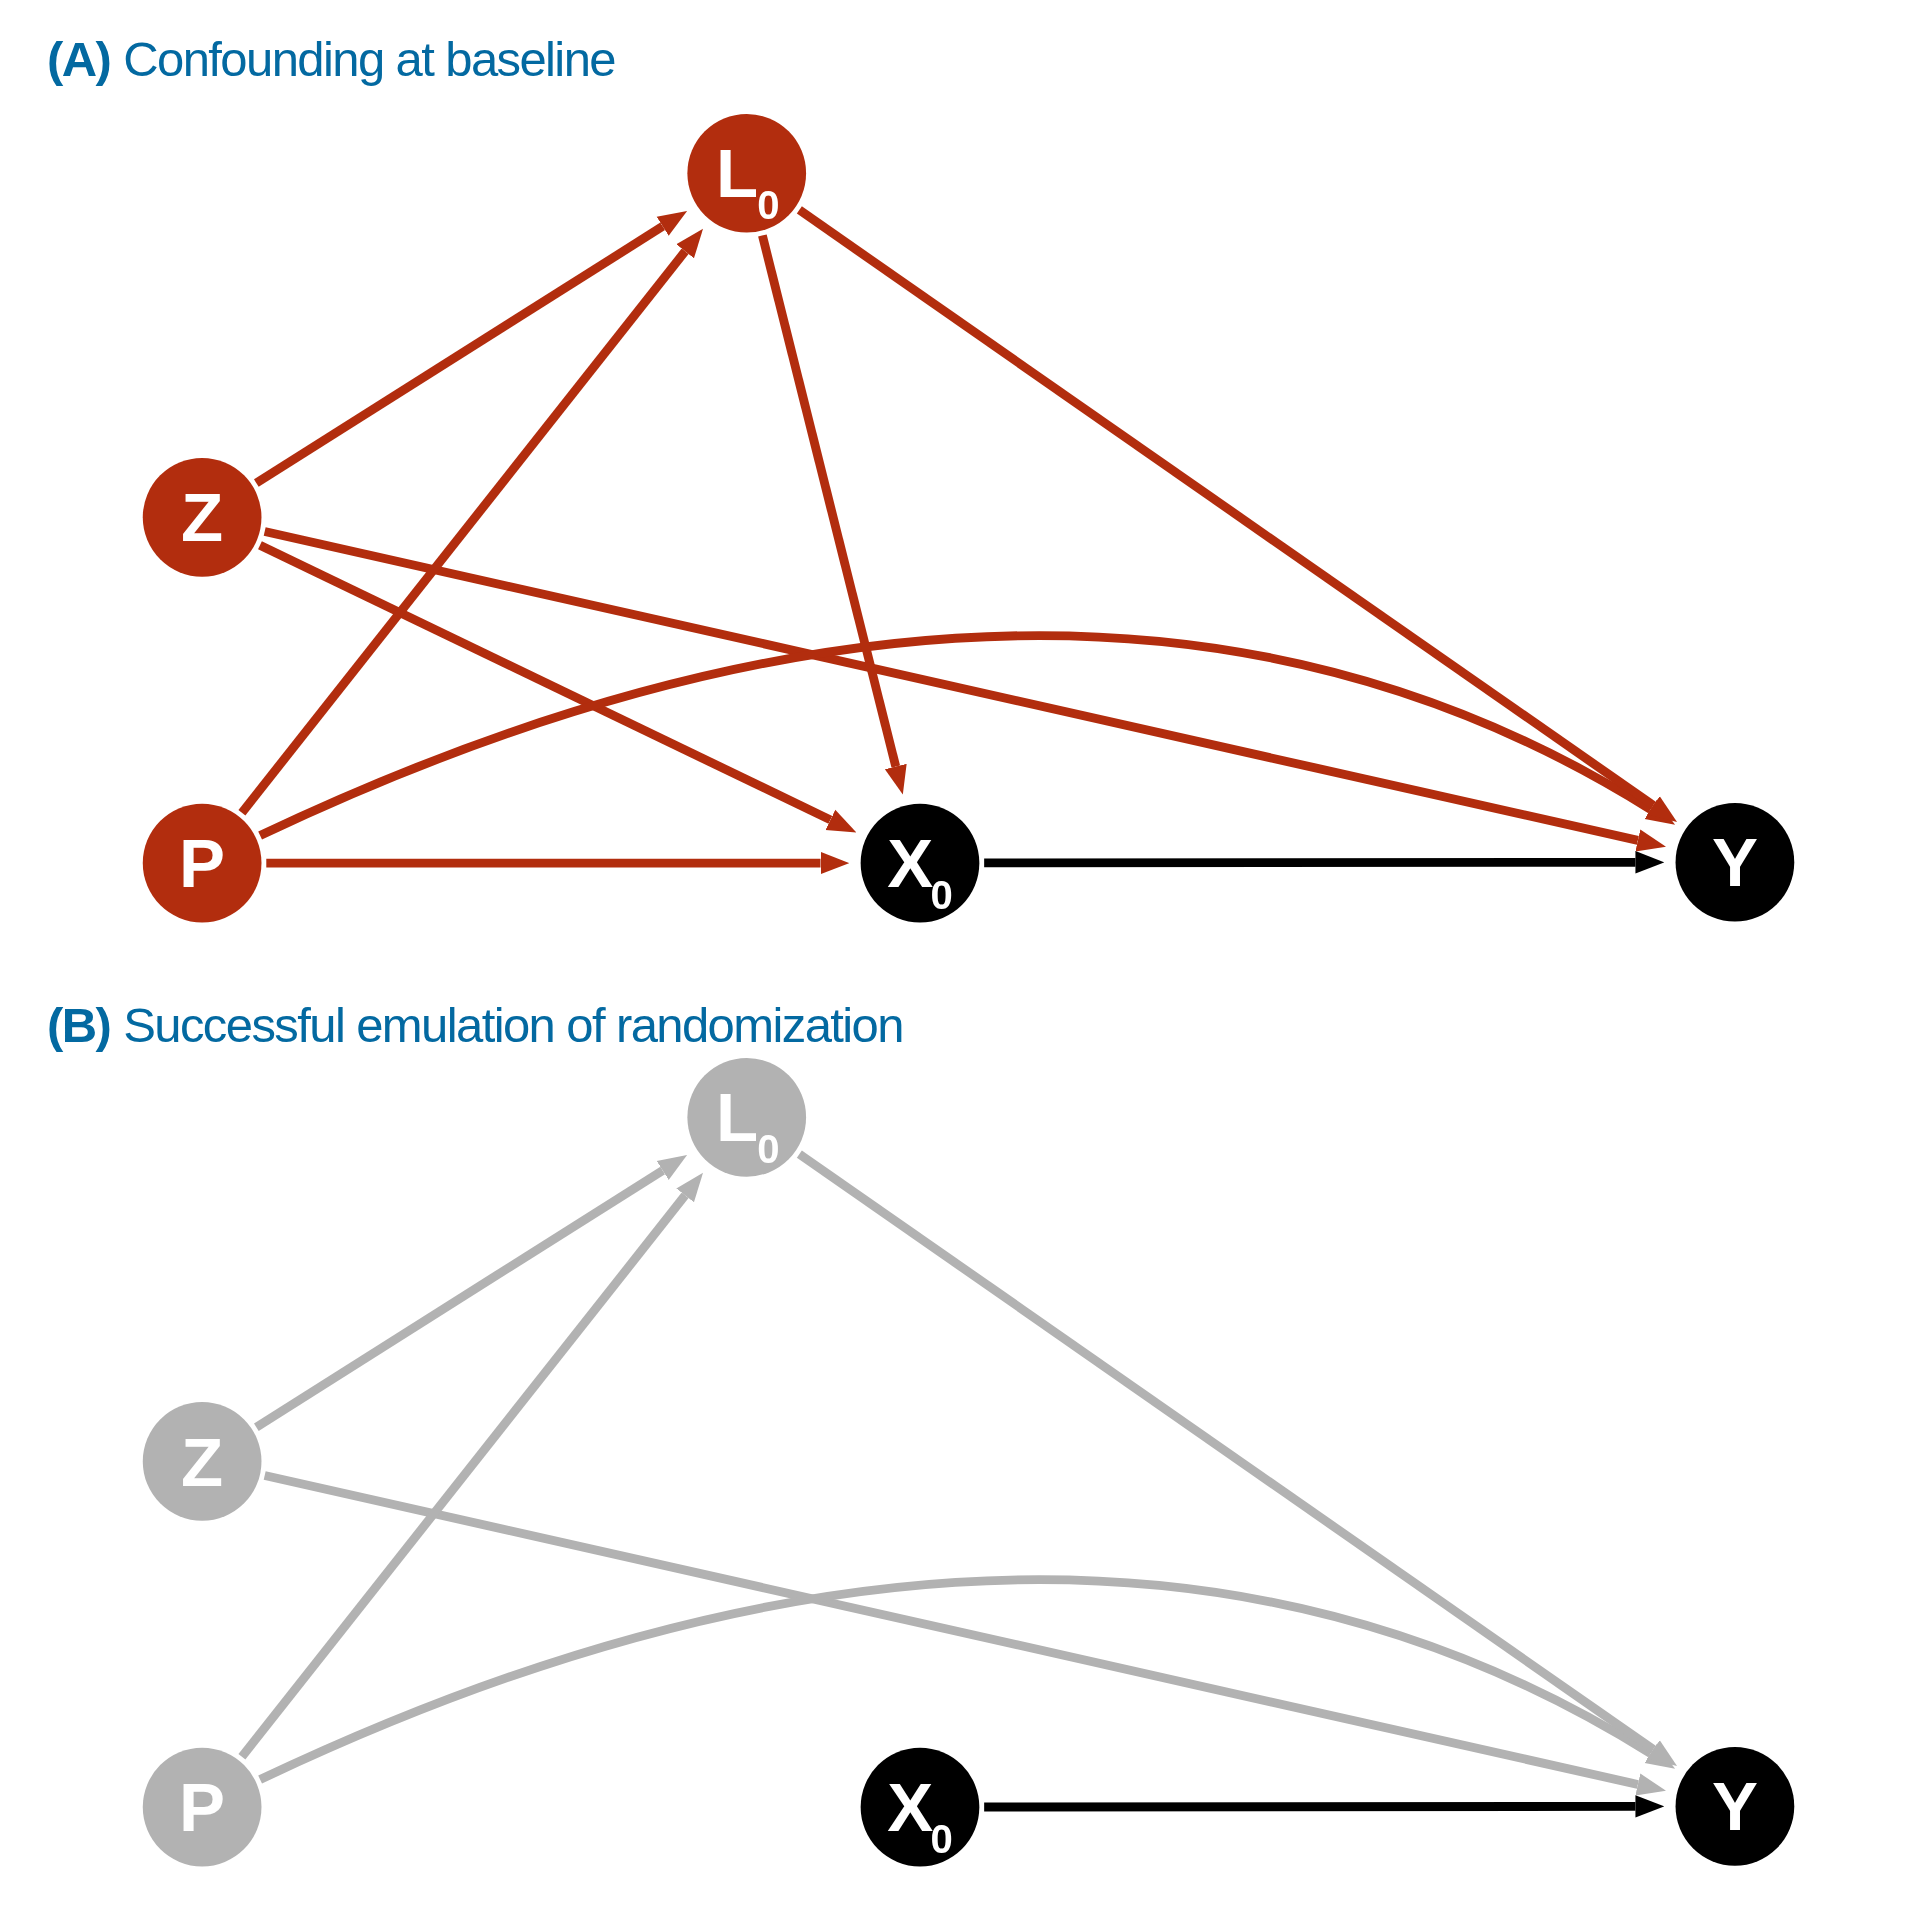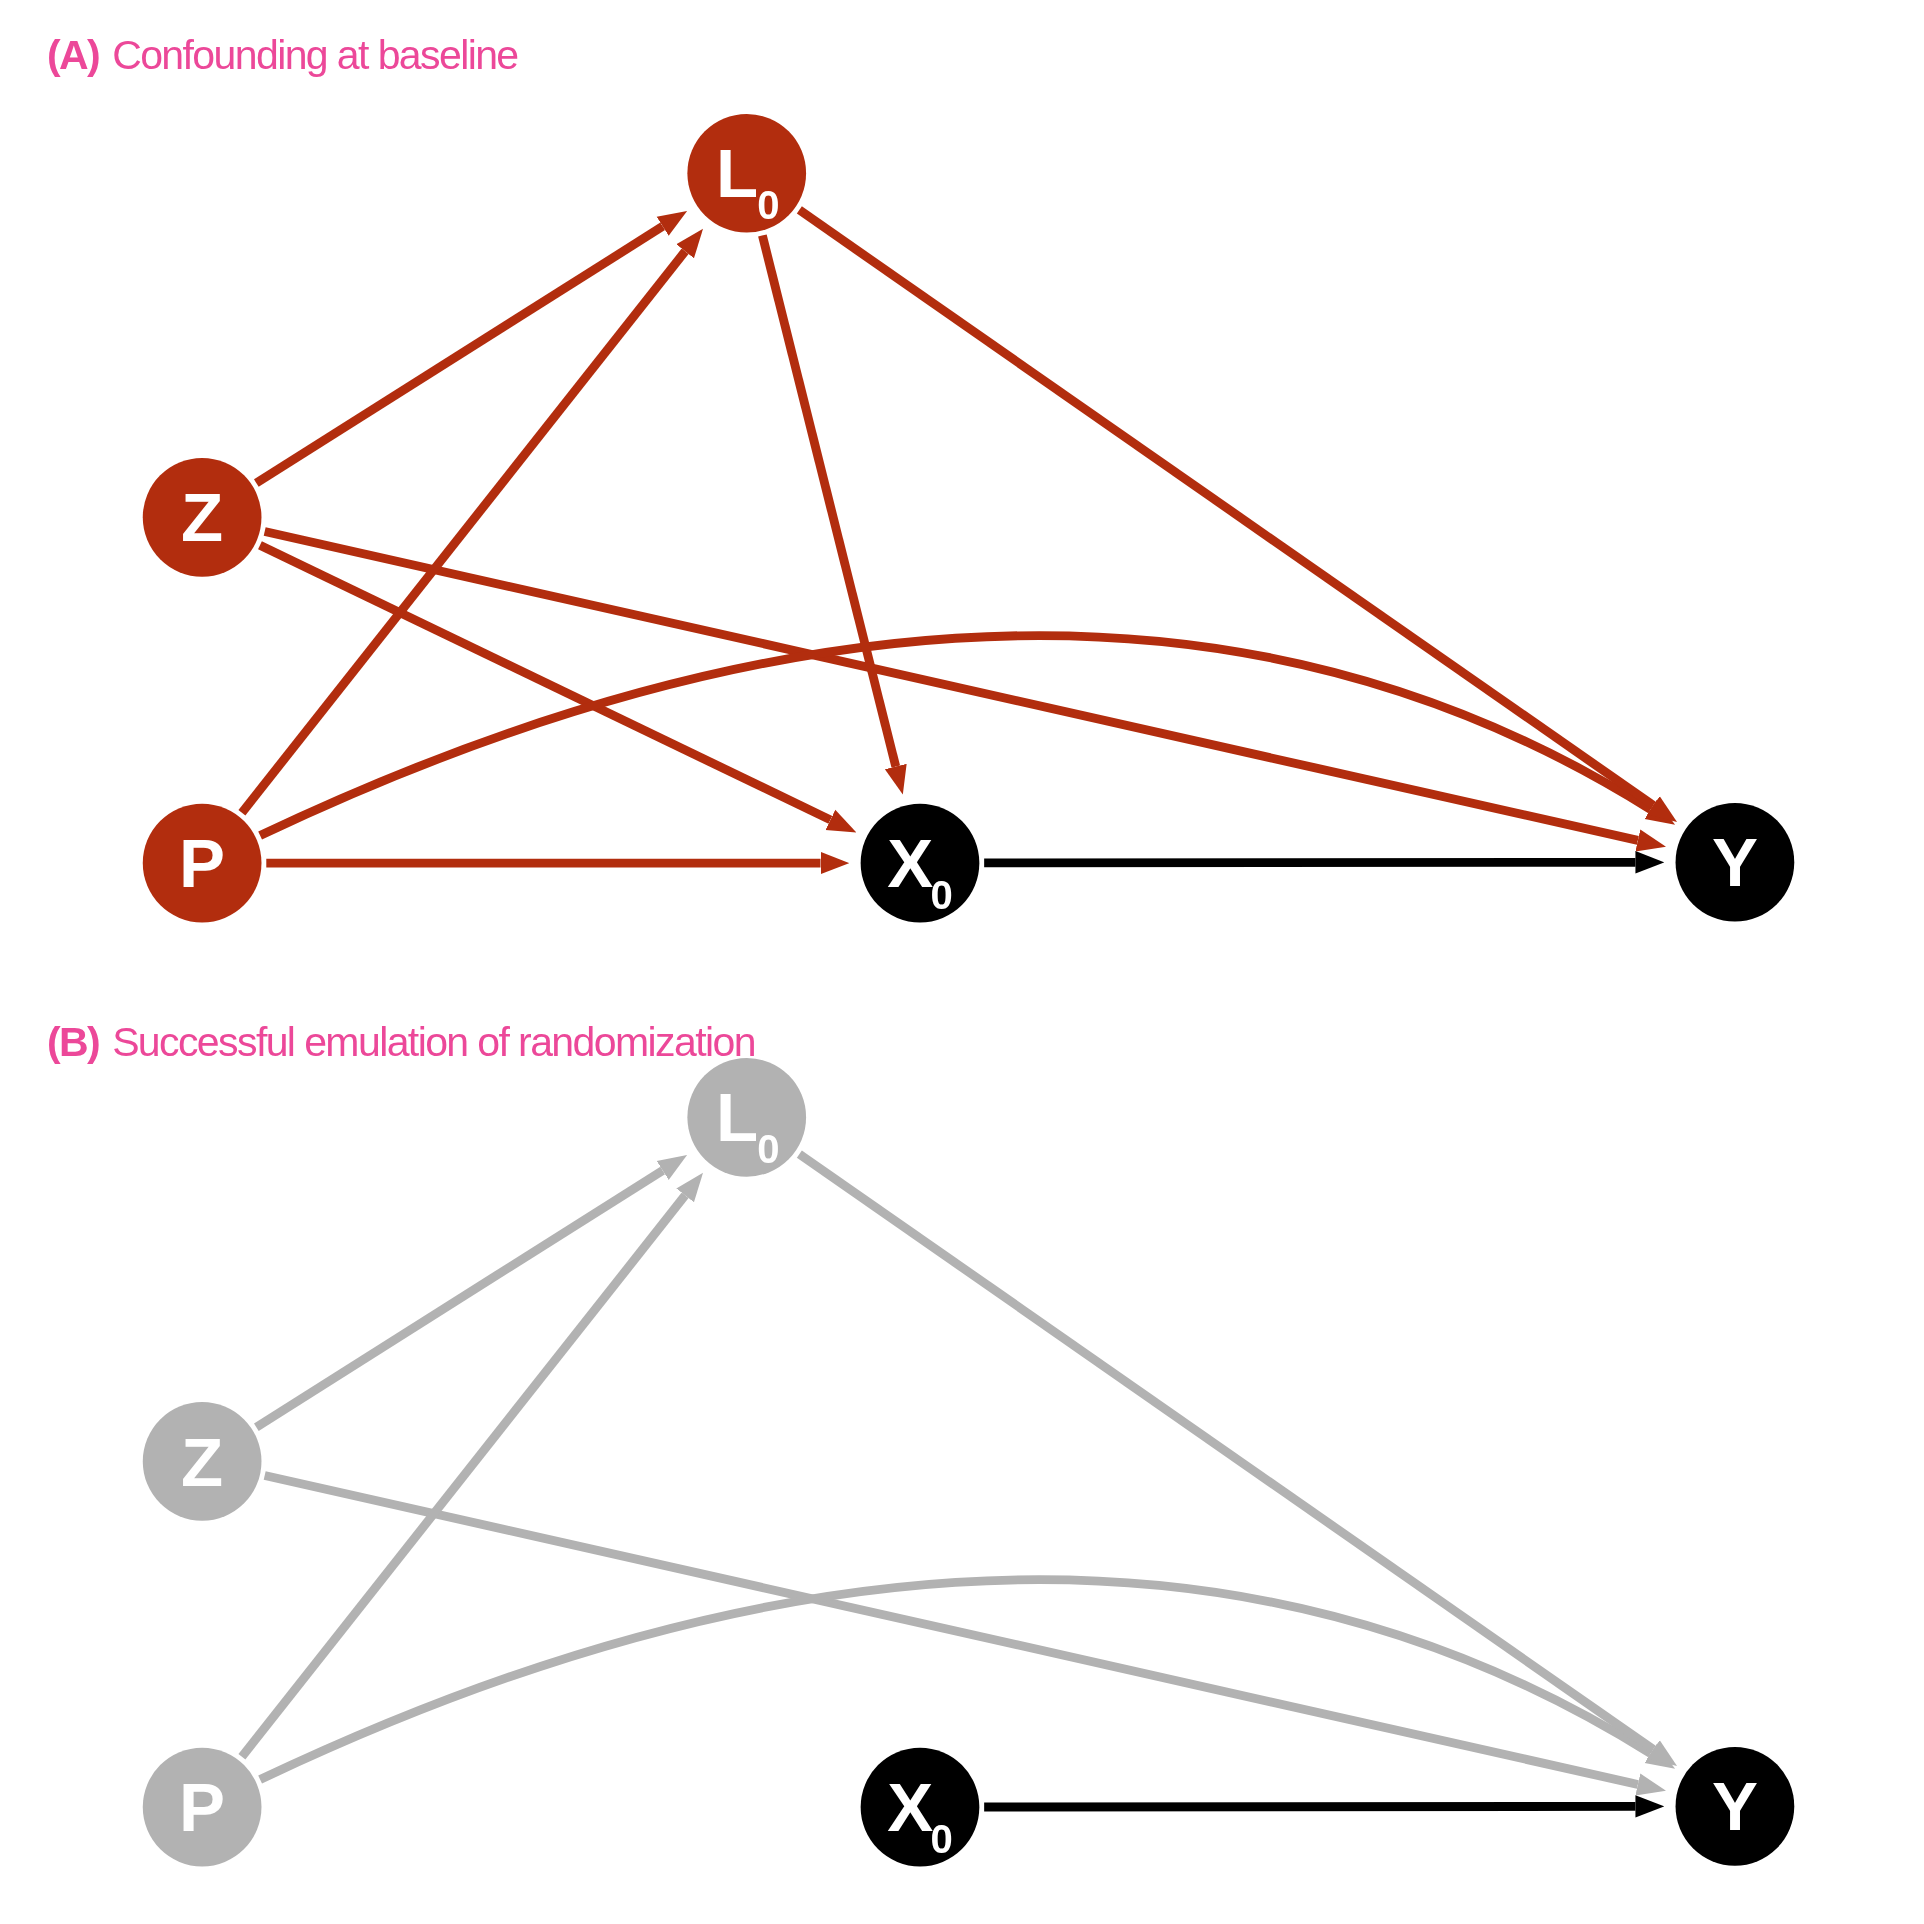--- a/index.html
+++ b/index.html
@@ -7,28 +7,28 @@
     position: relative;
     width: 1925px;
     height: 1925px;
     background: #ffffff;
     font-family: "Liberation Sans", sans-serif;
     overflow: hidden;
   }
   #dag-svg { position: absolute; left: 0; top: 0; }
   .panel-title {
     position: absolute;
-    font-size: 41px;
+    font-size: 49px;
     line-height: 1;
     letter-spacing: -1.6px;
-    color: #ec4899;
+    color: #0369a1;
     white-space: nowrap;
   }
   #title-a { left: 47px; top: 35px; }
-  #title-b { left: 47px; top: 1022px; }
+  #title-b { left: 47px; top: 1001px; }
   .panel-title .tag { font-weight: 700; margin-right: 13px; }
   #dag-svg text {
     font-family: "Liberation Sans", sans-serif;
     font-weight: 700;
     fill: #ffffff;
   }
 </style>
 </head>
 <body>
 

